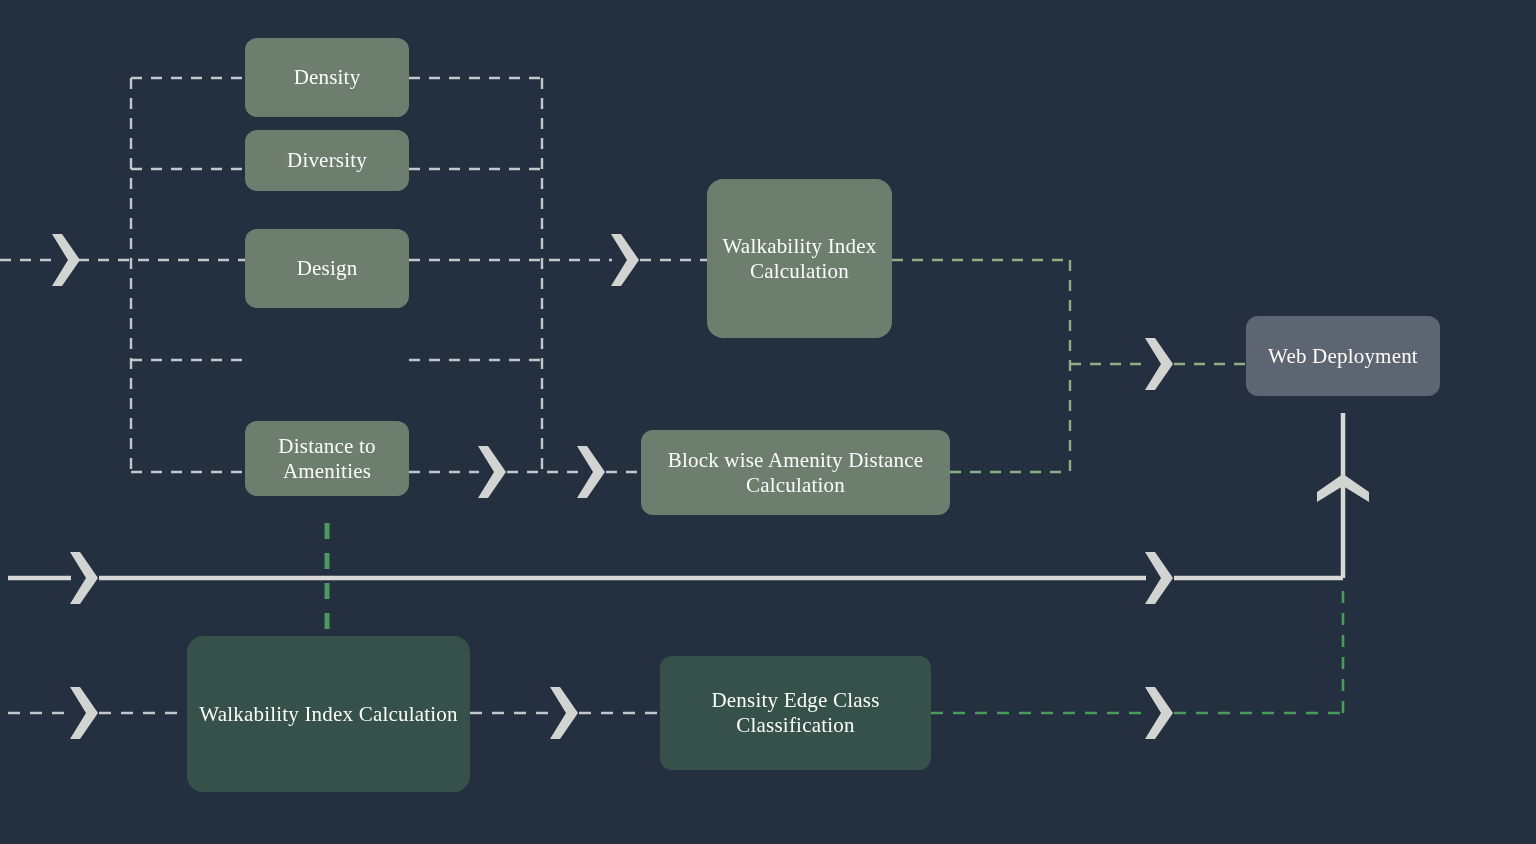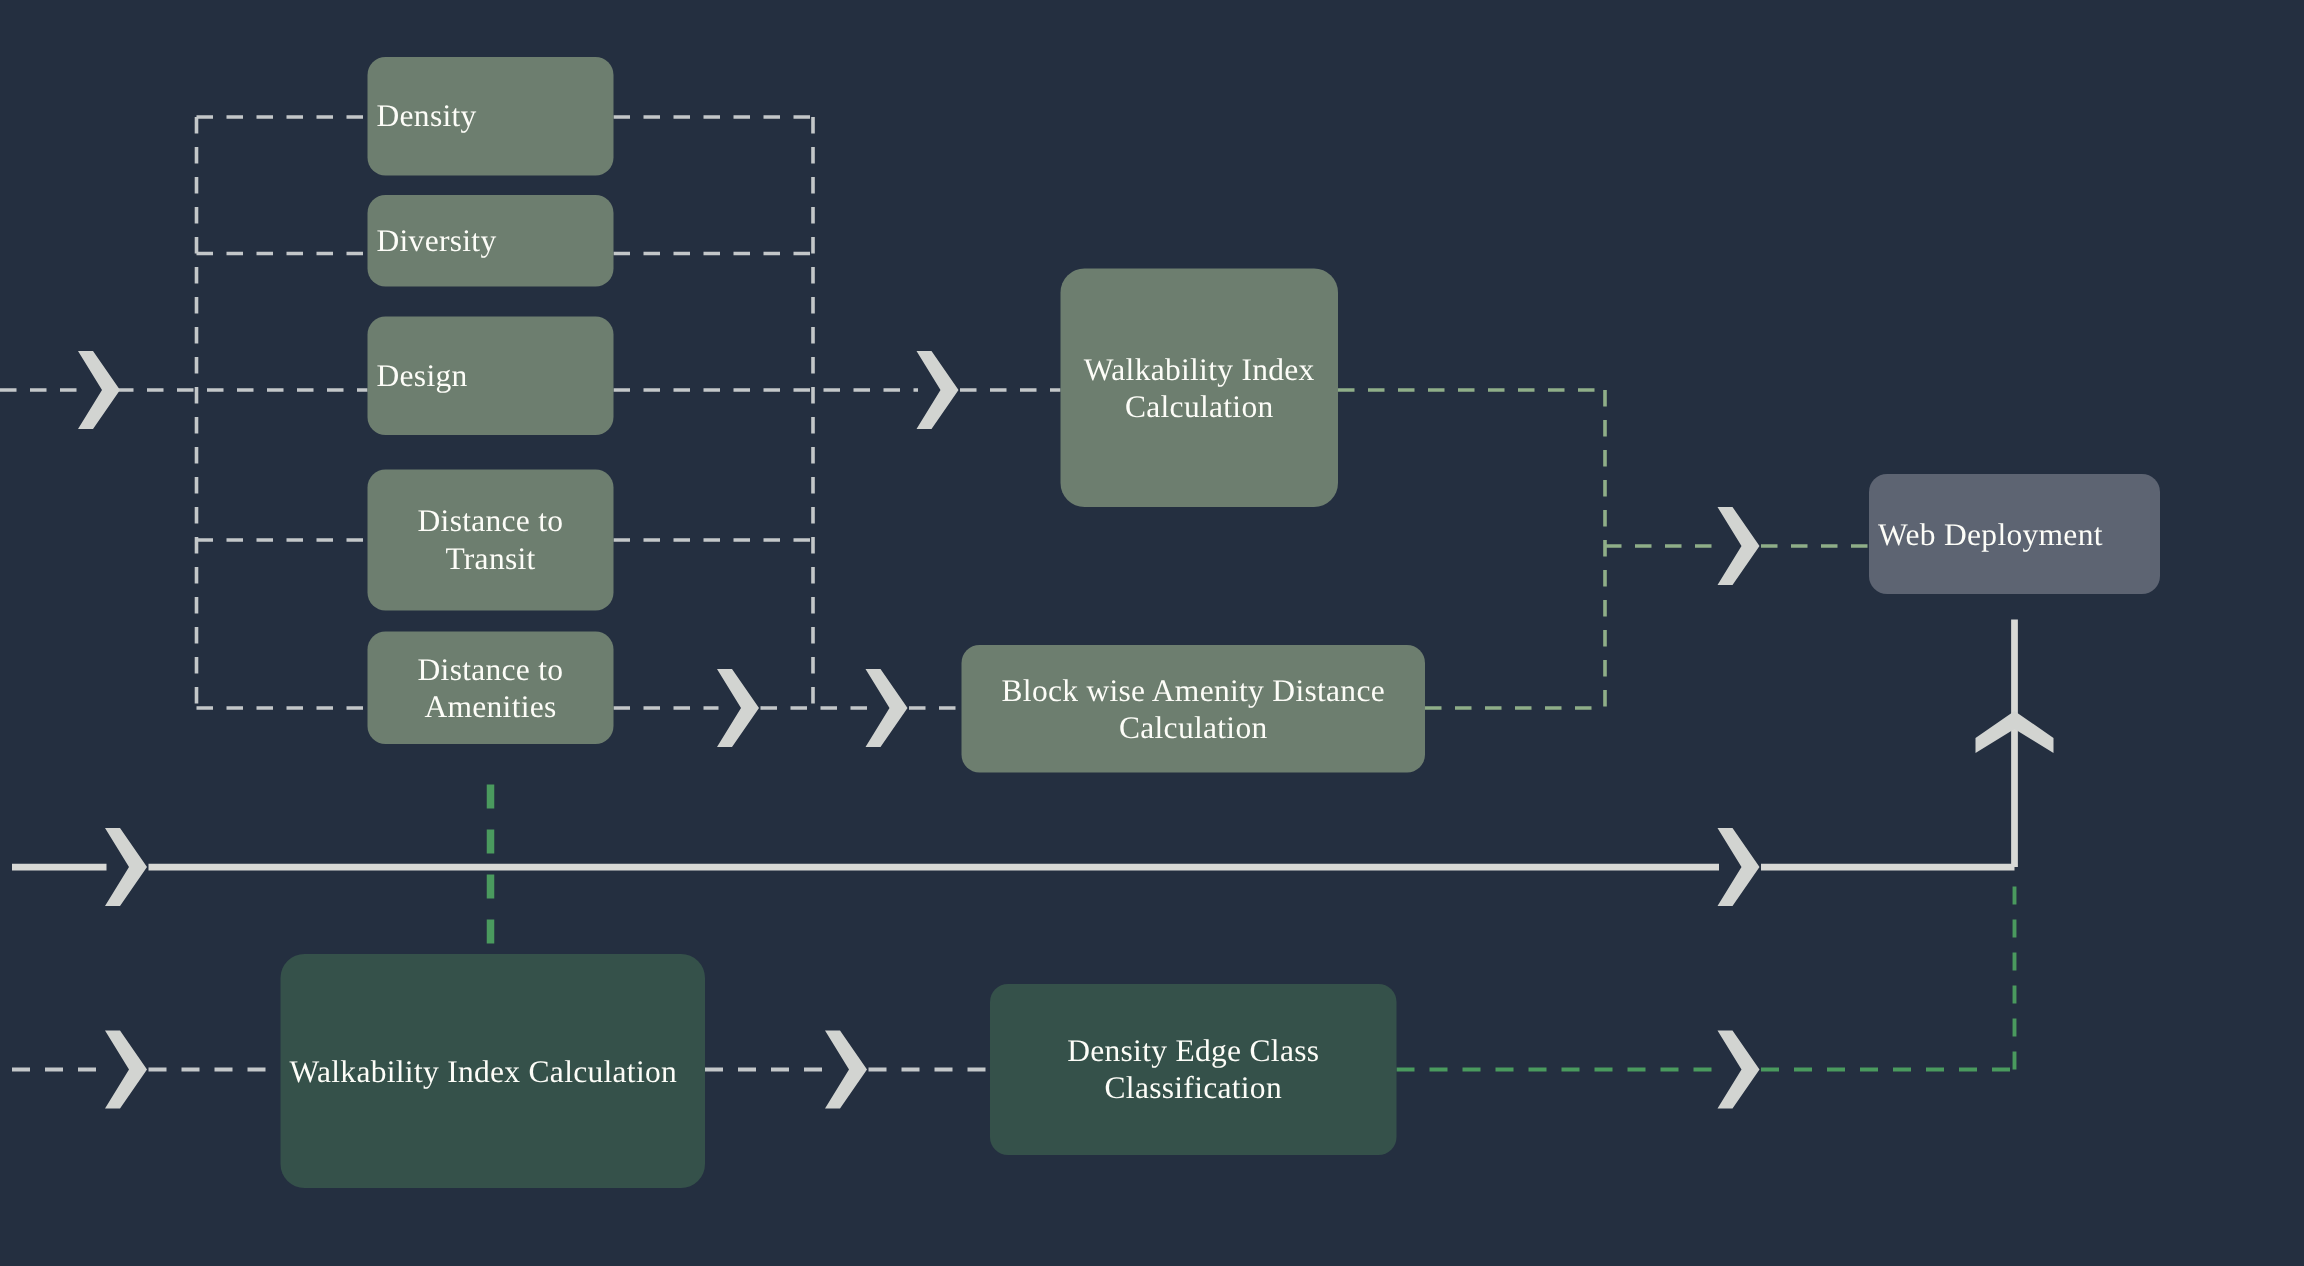--- a/index.html
+++ b/index.html
@@ -1,21 +1,21 @@
 <!DOCTYPE html>
 <html><head>
 <meta charset="utf-8">
 <style>
   html,body{margin:0;padding:0;background:#242f40;}
   body{width:1536px;height:844px;overflow:hidden;
        font-family:"Liberation Serif","DejaVu Serif",serif;}
   #stage{position:relative;width:1536px;height:844px;background:#242f40;}
   #wires{position:absolute;left:0;top:0;width:1536px;height:844px;}
   .node{position:absolute;box-sizing:border-box;display:flex;align-items:center;
-        justify-content:flex-start;text-align:center;color:#fdfdf8;border-radius:12px;
+        justify-content:center;text-align:center;color:#fdfdf8;border-radius:12px;
         line-height:1.17;letter-spacing:.2px;}
   .n-sage{background:#6d7e6f;}
   .n-dgreen{background:#35514a;}
   .n-slate{background:#5d6472;}
   .lbl{display:block;padding:0 6px;}
 </style>
 </head>
 <body>
 
 <div id="stage">
@@ -100,27 +100,24 @@
   </svg>
 
   <div class="node n-sage" style="left:245px;top:38px;width:164px;height:79px;font-size:21px;">
     <span class="lbl">Density</span>
   </div>
 
   <div class="node n-sage" style="left:245px;top:130px;width:164px;height:61px;font-size:21px;">
     <span class="lbl">Diversity</span>
   </div>
 
-  <div class="node n-sage" style="left:245px;top:211px;width:164px;height:79px;font-size:21px;">
+  <div class="node n-sage" style="left:245px;top:229px;width:164px;height:79px;font-size:21px;">
     <span class="lbl">Design</span>
   </div>
 
-  <div class="node n-sage" style="left:245px;top:313px;width:164px;height:94px;font-size:21px;">
-    <span class="lbl">Distance to Transit</span>
-  </div>
 
   <div class="node n-sage" style="left:245px;top:421px;width:164px;height:75px;font-size:21px;">
     <span class="lbl">Distance to Amenities</span>
   </div>
 
   <div class="node n-sage" style="left:707px;top:179px;width:185px;height:159px;font-size:21px;border-radius:16px;">
     <span class="lbl">Walkability Index Calculation</span>
   </div>
 
   <div class="node n-sage" style="left:641px;top:430px;width:309px;height:85px;font-size:21px;">

